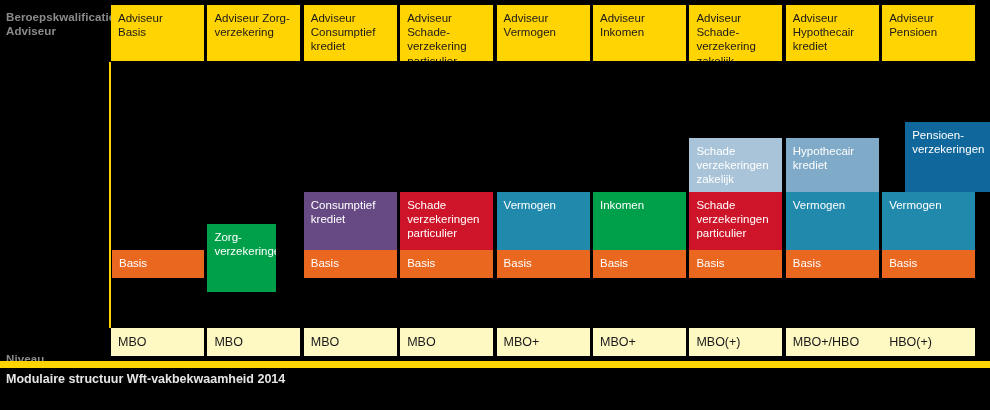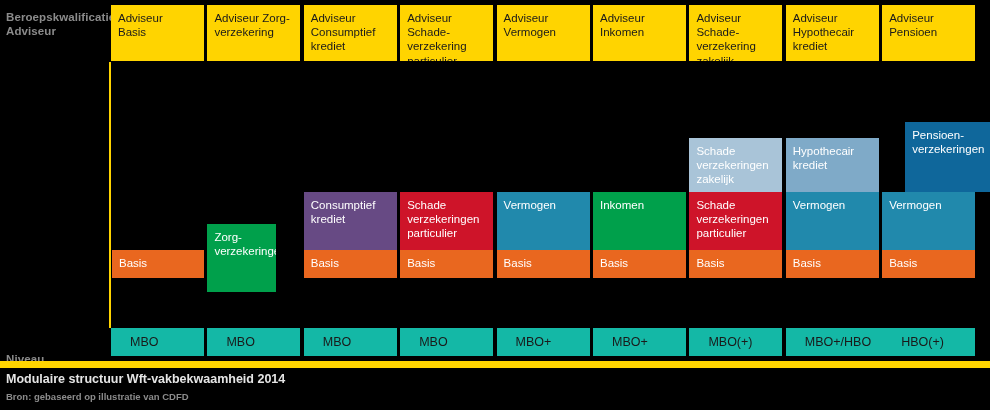--- a/index.html
+++ b/index.html
@@ -15,21 +15,21 @@
   #lbl-bottom{left:6px;top:352px;width:104px;}
 
   
   .cell{position:absolute;box-sizing:border-box;overflow:hidden;}
   .cell .t{display:block;padding:6px 6px 0 7px;font-size:11.5px;line-height:14.2px;
            white-space:pre-line;}
 
   .hdr{background:#FFD400;}
   .hdr .t{color:#1a1a1a;}
 
-  .foot{background:#14b8a6;padding-left:12px;}
+  .foot{background:#fef9c3;}
   .foot .t{color:#1a1a1a;font-size:12.5px;padding-top:7px;}
 
   .basis{background:#E9671F;}
   .basis .t{color:#ffffff;padding-top:6px;}
 
   .blk .t{color:#ffffff;}
 
   .c-green{background:#00A04B;}
   .c-purple{background:#674A84;}
   .c-red{background:#CE1429;}
@@ -193,15 +193,14 @@
         <span class="t">Basis</span>
       </div>
       <div class="cell foot" style="left: 882.2px; top: 328px; width: 93px; height: 28px;">
         <span class="t">HBO(+)</span>
       </div>
     </div>
 
   <div id="yellow-strip"></div>
   <div id="caption-box"></div>
   <div id="cap-title">Modulaire structuur Wft-vakbekwaamheid 2014</div>
-  <div id="cap-sub">Bron: gebaseerd op illustratie van CDFD</div>
 
 </div>
 
 </body></html>

